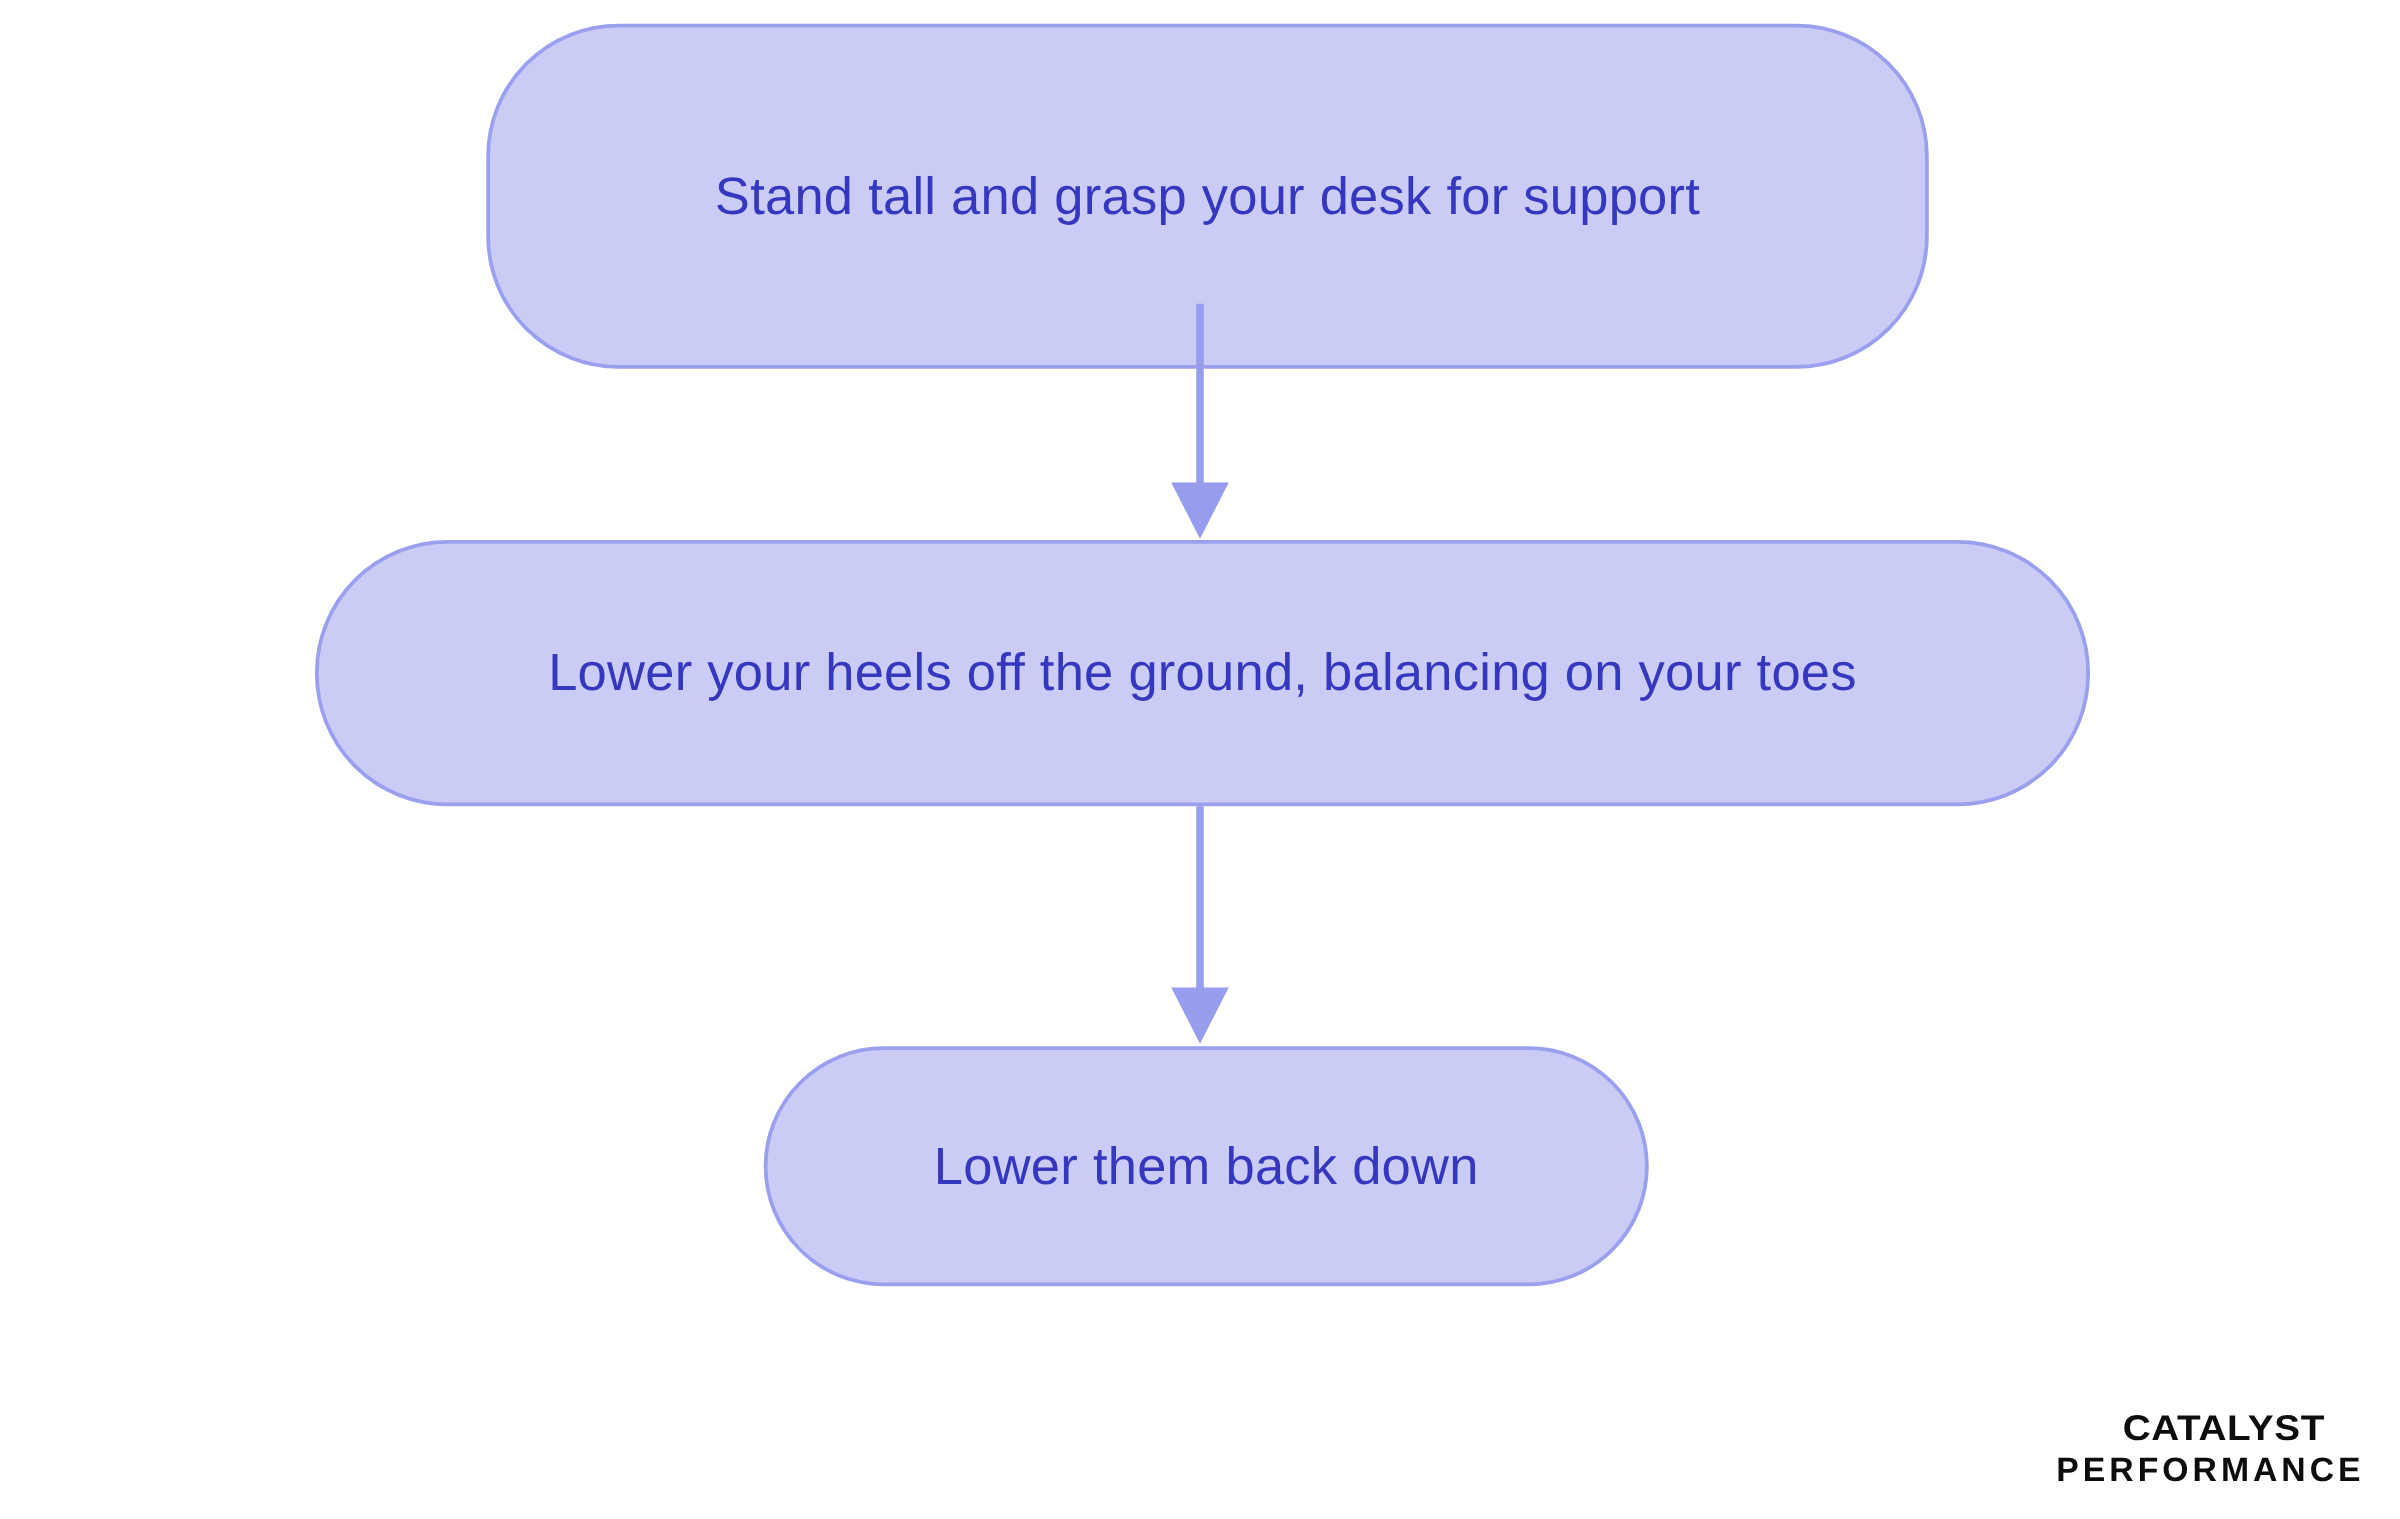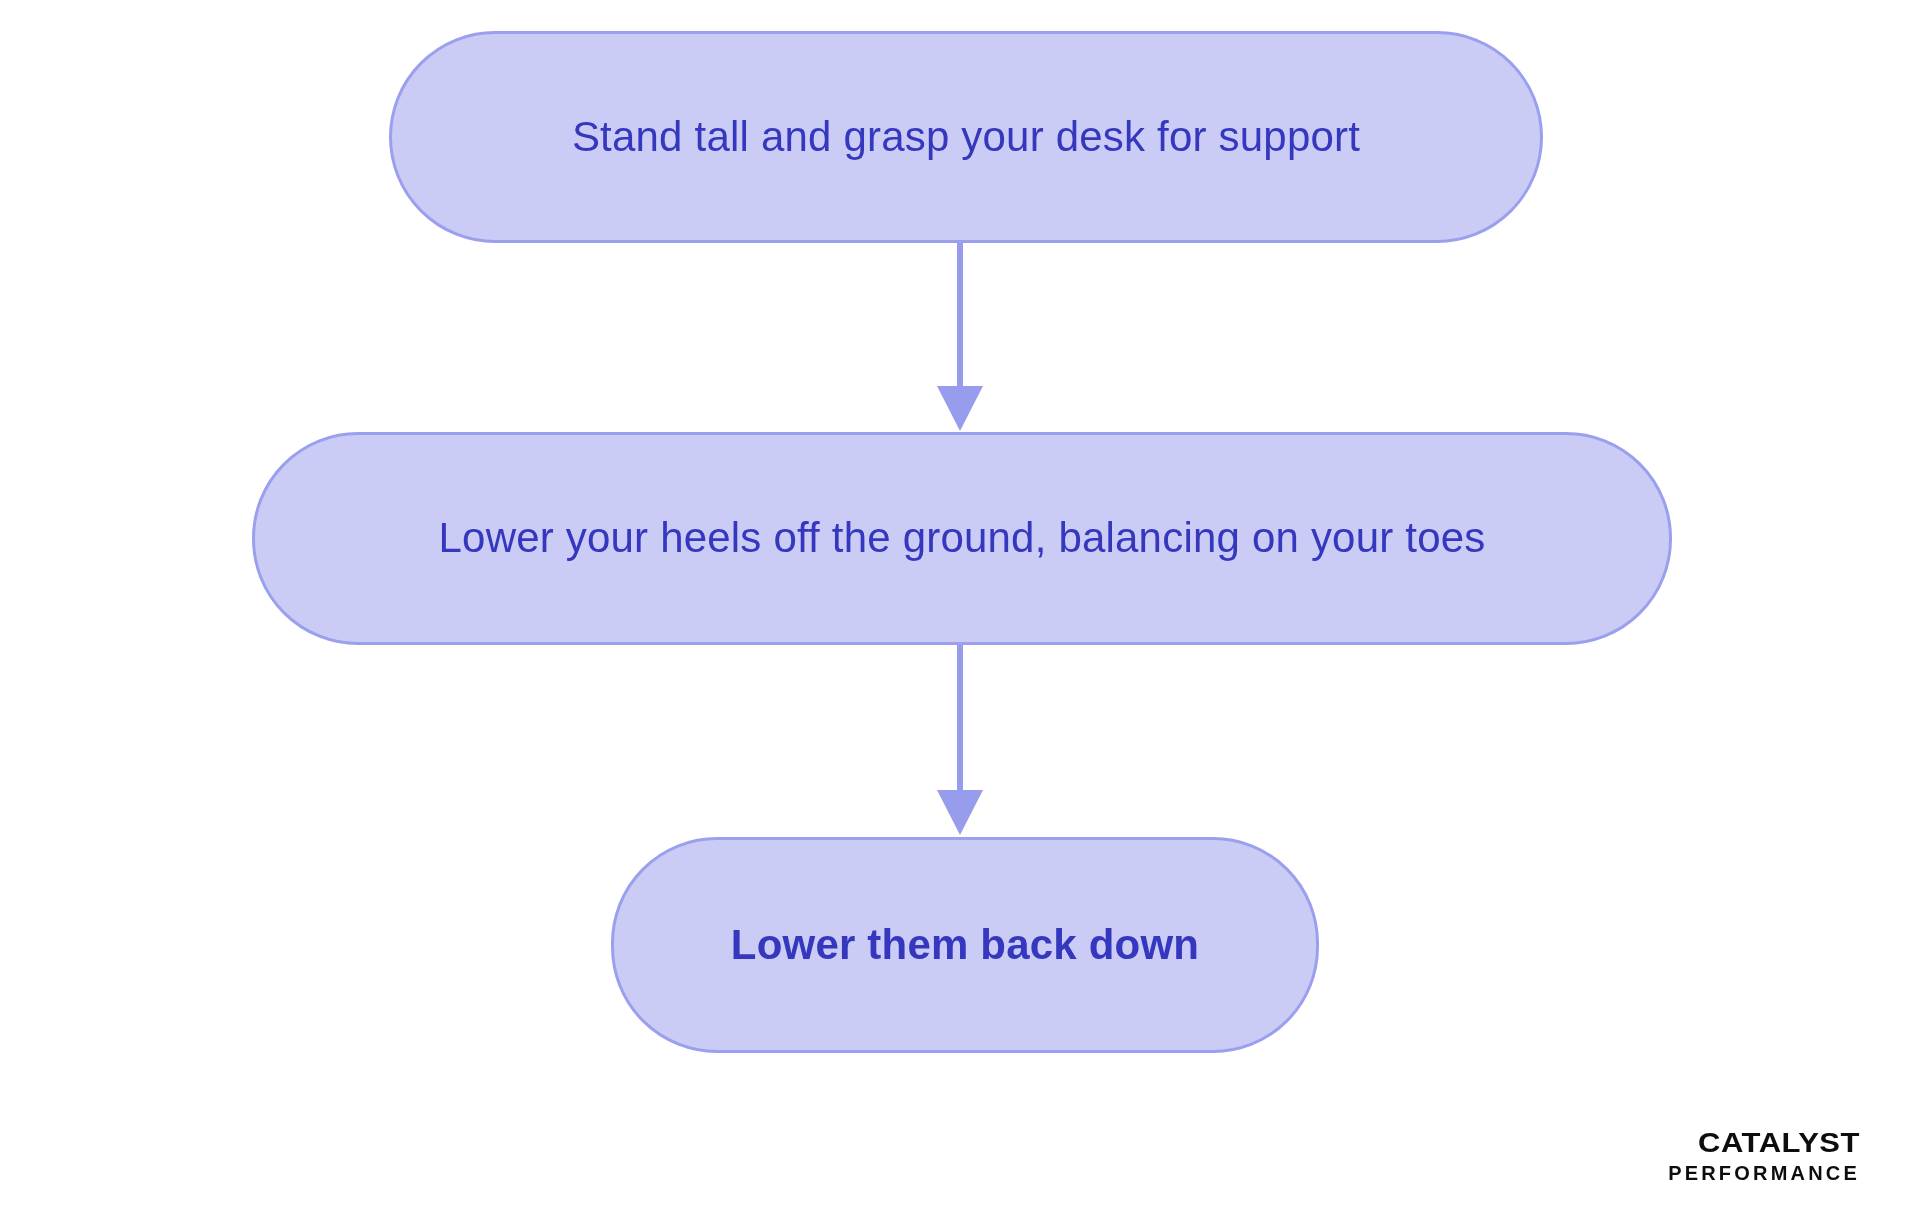--- a/index.html
+++ b/index.html
@@ -28,23 +28,23 @@
     display: flex;
     align-items: center;
     justify-content: center;
     text-align: center;
     color: var(--node-text);
     font-size: 42px;
     line-height: 1.25;
     letter-spacing: 0.2px;
     padding: 0 40px;
   }
-  .node-1 { left: 389px; top: 31px;  width: 1154px; height: 212px; }
+  .node-1 { left: 389px; top: 19px;  width: 1154px; height: 276px; }
   .node-2 { left: 252px; top: 432px; width: 1420px; height: 213px; }
-  .node-3 { left: 611px; top: 837px; width: 708px;  height: 216px; font-weight: bold; }
+  .node-3 { left: 611px; top: 837px; width: 708px;  height: 192px; }
 
   .arrow { position: absolute; }
   .arrow-shaft {
     position: absolute;
     width: 6px;
     background: var(--arrow);
   }
   .arrow-head {
     position: absolute;
     width: 0;
@@ -70,21 +70,21 @@
   .logo-name {
     font-size: 31px;
     font-weight: 900;
     letter-spacing: 0.5px;
     line-height: 1;
     transform: scaleY(0.92);
     transform-origin: left top;
   }
   .logo-subtitle {
     margin-top: 4px;
-    font-size: 20px;
+    font-size: 27px;
     font-weight: 600;
     letter-spacing: 3.2px;
     line-height: 1;
   }
 </style>
 </head>
 <body>
 
 <div class="canvas">
 

